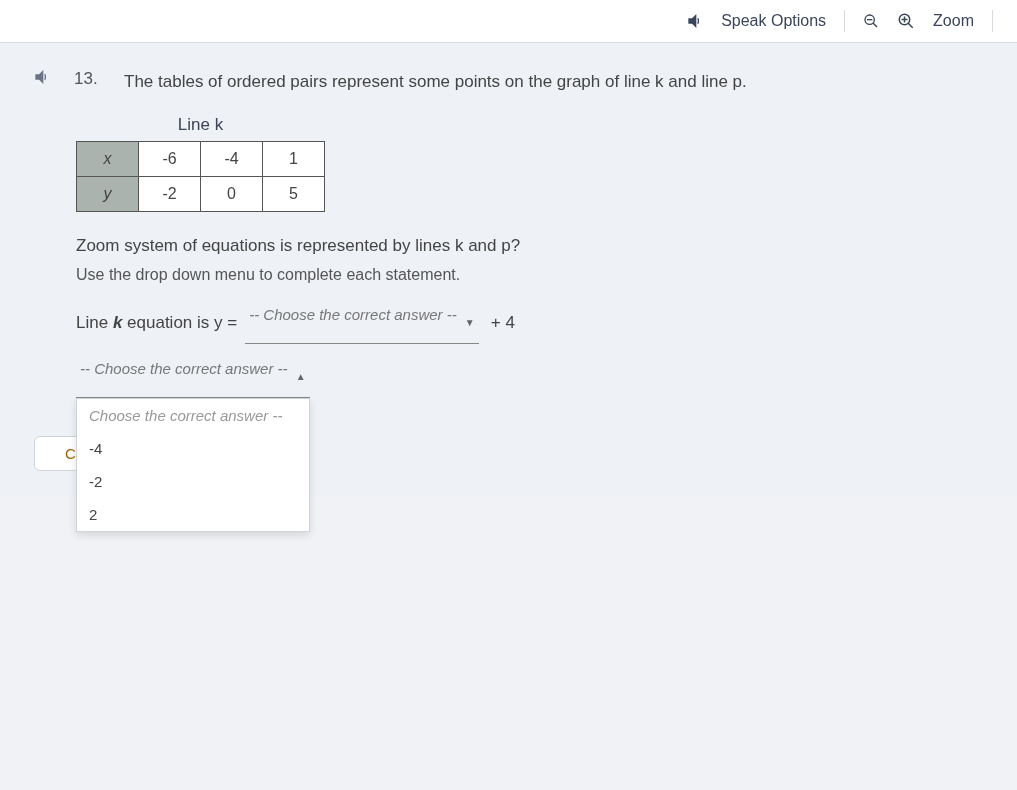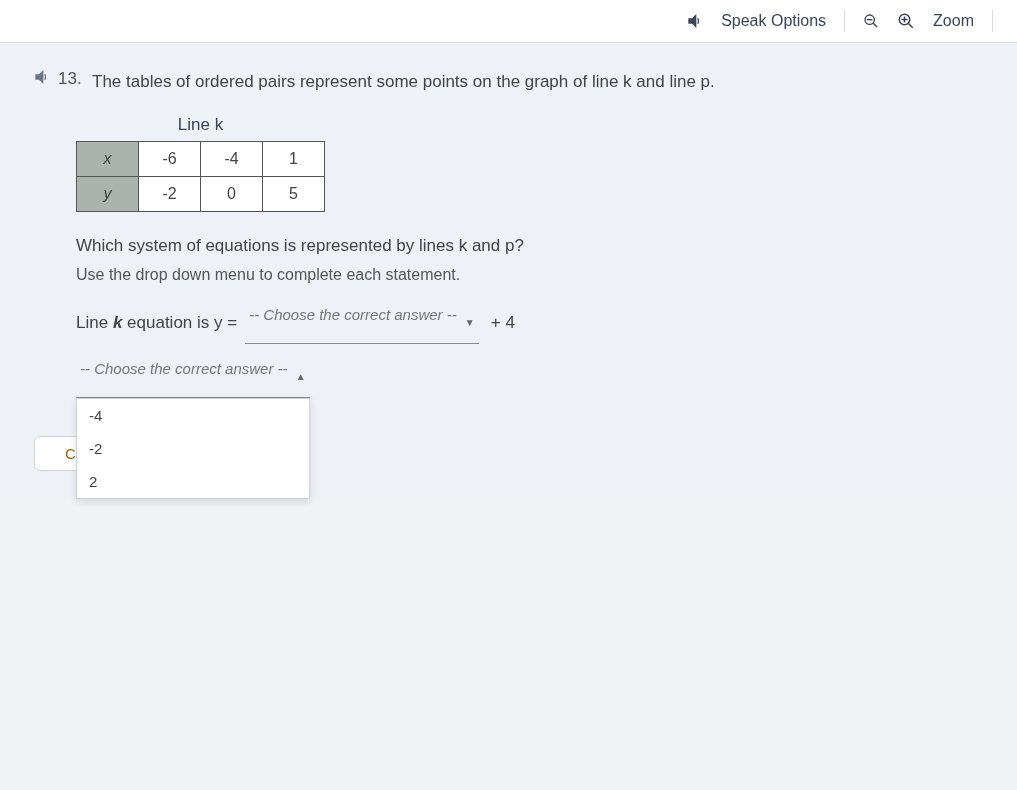--- a/index.html
+++ b/index.html
@@ -37,21 +37,21 @@
       background: #d7dbe0;
     }
     .speaker-icon svg, .zoom-icon svg { display:block; }
     .content {
       padding: 26px 34px;
       background: #eef1f6;
     }
     .question-row {
       display: flex;
       align-items: flex-start;
-      gap: 8px;
+      gap: 24px;
       margin-bottom: 20px;
     }
     .q-icon {
       color: #6b7384;
     }
     .q-num {
       font-size: 17px;
       color: #555;
       min-width: 26px;
     }
@@ -234,21 +234,21 @@
           <td>-2</td>
           <td>0</td>
           <td>5</td>
         </tr>
       </tbody>
         </table>
     </div>
 
   </div>
 
-  <div class="sub-q">Which system of equations is represented by lines k and p?</div>
+  <div class="sub-q">Zoom system of equations is represented by lines k and p?</div>
   <div class="instr">Use the drop down menu to complete each statement.</div>
 
   <div class="eq-line">
     <span class="eq-label">
       <span>Line </span><span class="eq-bold">k</span><span> equation is y = </span>
     </span>
     <span class="dd">
       <button class="dd-btn">
         <span>-- Choose the correct answer --</span>
         <span class="caret">▼</span>
@@ -257,20 +257,21 @@
     <span class="after-dd"> + 4</span>
   </div>
 
   <div class="eq-line">
     <span class="dd">
       <button class="dd-btn">
         <span>-- Choose the correct answer --</span>
         <span class="caret">▲</span>
       </button>
       <div class="dd-list">
+        <div class="opt placeholder">Choose the correct answer --</div>
         <div class="opt">-4</div>
         <div class="opt">-2</div>
         <div class="opt">2</div>
       </div>
     </span>
   </div>
 
   <button class="clear-btn">Clear All</button>
 
 </div>

